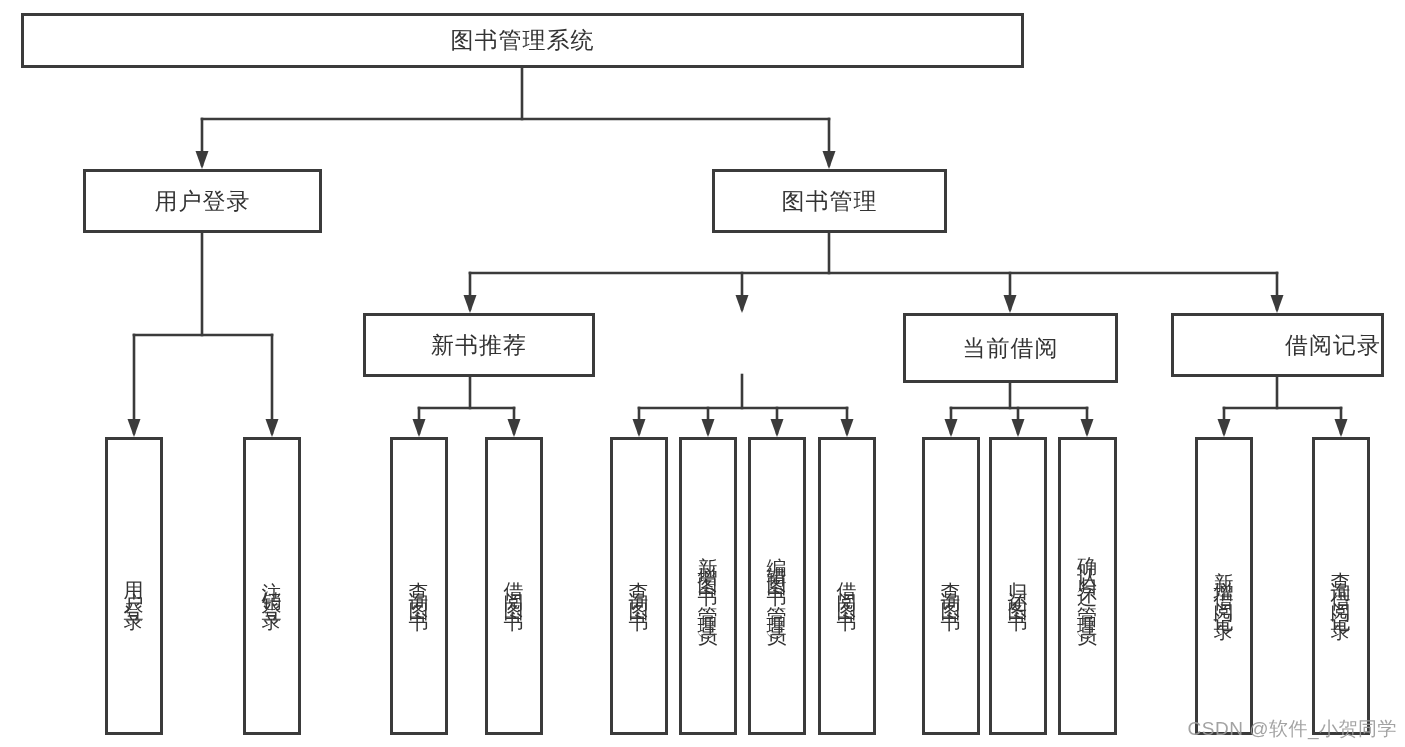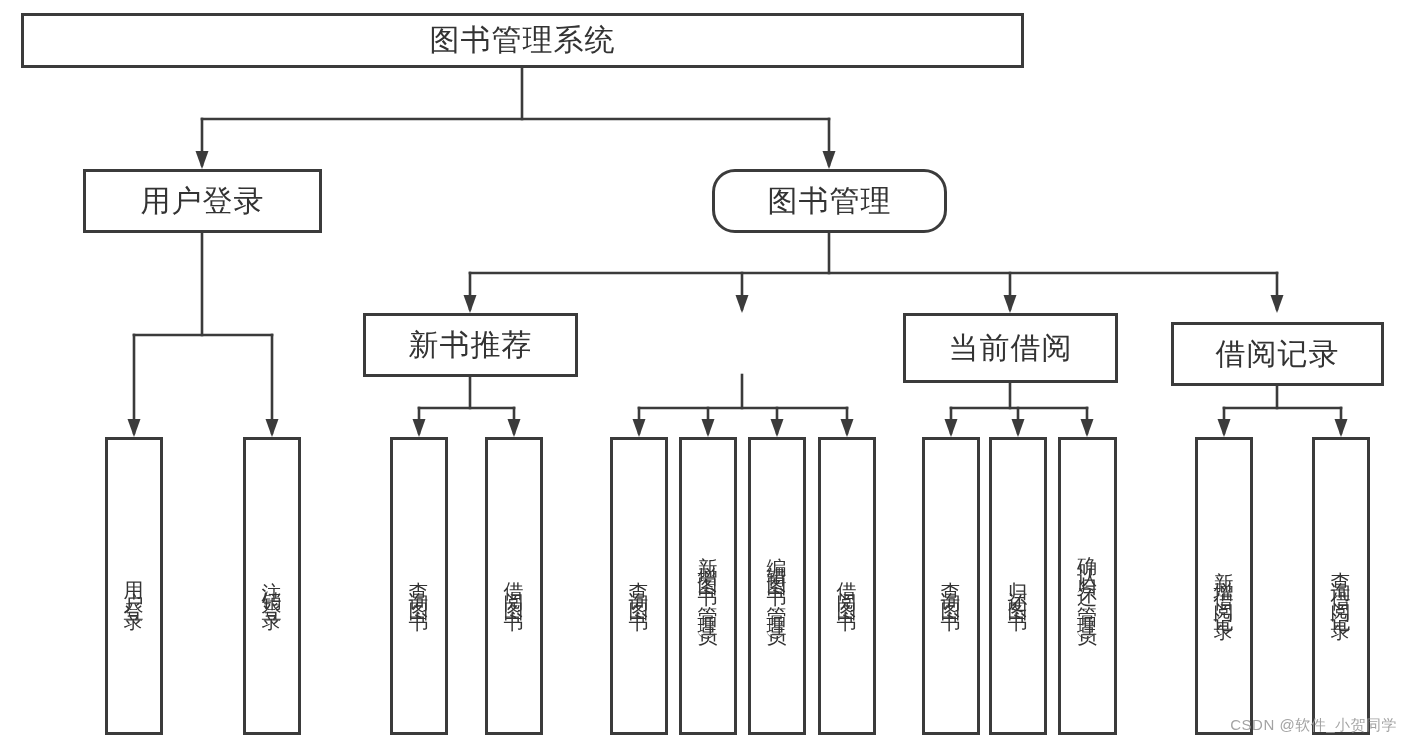--- a/index.html
+++ b/index.html
@@ -19,42 +19,42 @@
   }
   #connector-layer{
     position:absolute;left:0;top:0;width:1405px;height:747px;
     pointer-events:none;
   }
   .hbox{
     position:absolute;box-sizing:border-box;
     border:3px solid var(--line);
     background:var(--bg);
     display:flex;align-items:center;justify-content:center;
-    font-size:30px;letter-spacing:1px;
+    font-size:23px;letter-spacing:1px;
     color:var(--text);
   }
   .vbox{
     position:absolute;box-sizing:border-box;
     border:3px solid var(--line);
     background:var(--bg);
     display:flex;align-items:center;justify-content:center;
     color:var(--text);
   }
   .vbox span{
     writing-mode:vertical-rl;
     text-orientation:mixed;
     font-size:20px;
     line-height:1;
     letter-spacing:10px;
     white-space:nowrap;
   }
   #watermark{
     position:absolute;
     top:716px;right:8px;
-    font-size:15px;
+    font-size:19px;
     color:var(--wm);
     opacity:.92;
     z-index:5;
     letter-spacing:.5px;
     white-space:nowrap;
   }
 </style>
 </head>
 <body>
 
@@ -115,31 +115,31 @@
       <polygon points="1341,437 1334.5,419 1347.5,419" fill="#3b3b3b"></polygon>
     </svg>
 
   <div class="hbox" style="left:21px;top:13px;width:1003px;height:55px;">
     <span>图书管理系统</span>
   </div>
 
   <div class="hbox" style="left:83px;top:169px;width:239px;height:64px;">
     <span>用户登录</span>
   </div>
-  <div class="hbox" style="left:712px;top:169px;width:235px;height:64px;border-radius:23px;">
+  <div class="hbox" style="left:712px;top:169px;width:235px;height:64px;">
     <span>图书管理</span>
   </div>
 
-  <div class="hbox" style="left:363px;top:313px;width:215px;height:64px;">
+  <div class="hbox" style="left:363px;top:313px;width:232px;height:64px;">
     <span>新书推荐</span>
   </div>
   <div class="hbox" style="left:903px;top:313px;width:215px;height:70px;">
     <span>当前借阅</span>
   </div>
-  <div class="hbox" style="left:1171px;top:322px;width:213px;height:64px;">
+  <div class="hbox" style="left:1171px;top:313px;width:213px;height:64px;justify-content:flex-end;">
     <span>借阅记录</span>
   </div>
 
   <div class="vbox" style="left:105px;top:437px;width:58px;height:298px;">
     <span>用户登录</span>
   </div>
   <div class="vbox" style="left:243px;top:437px;width:58px;height:298px;">
     <span>注销登录</span>
   </div>
 

